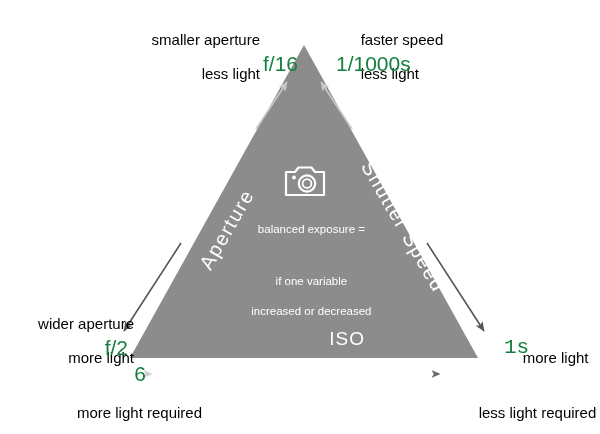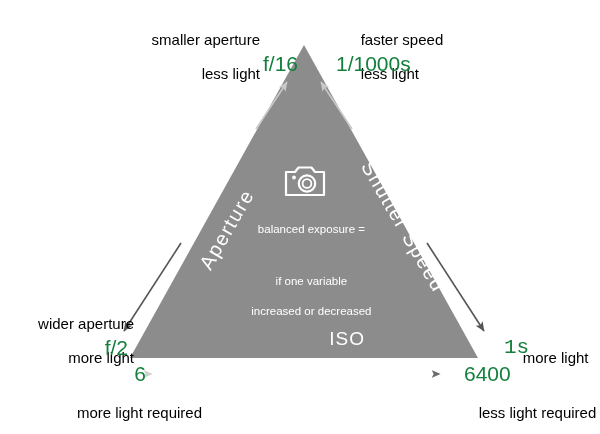--- a/index.html
+++ b/index.html
@@ -193,15 +193,14 @@
   <div class="lbl ta-left" id="cap-iso-r">
     <span>less light required</span><br>
     
   </div>
 
   <div class="lbl big ta-right" id="val-f16">f/16</div>
   <div class="lbl big ta-left" id="val-shut">1/1000s</div>
   <div class="lbl big ta-right" id="val-f2">f/2</div>
   <div class="lbl big ta-left" id="val-1s">1s</div>
   <div class="lbl big ta-right" id="val-iso-lo">6</div>
-  <div class="lbl big ta-left" id="val-iso-hi">6400</div>
 
 </div>
 
 </body></html>

